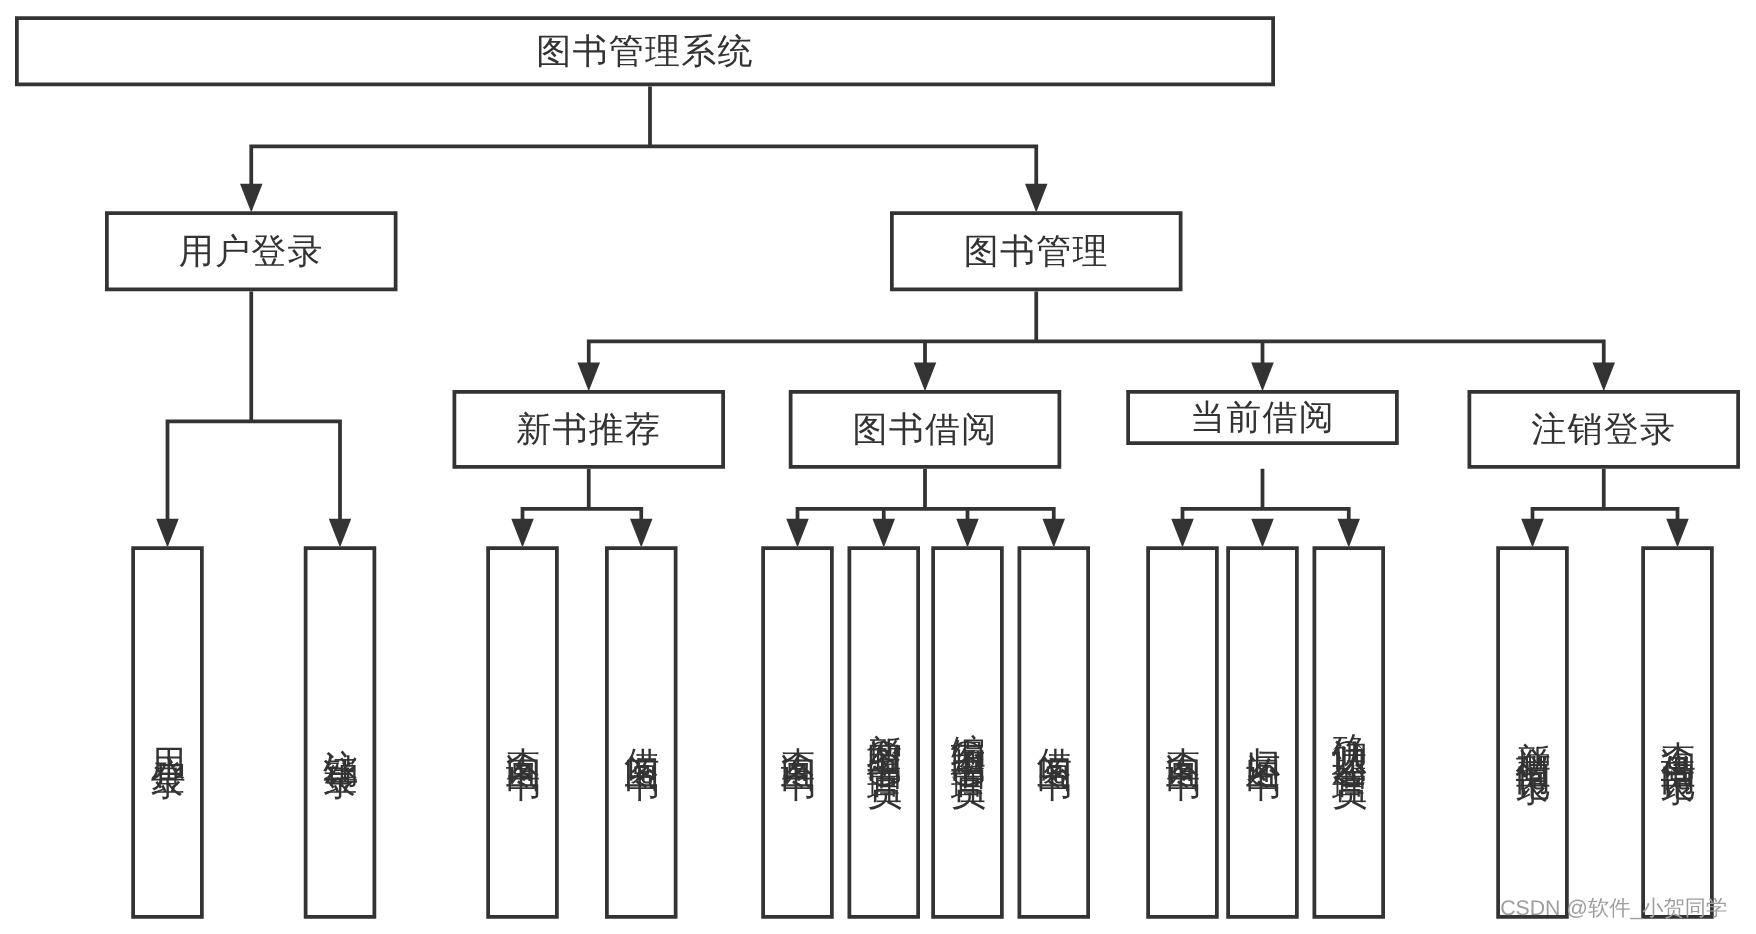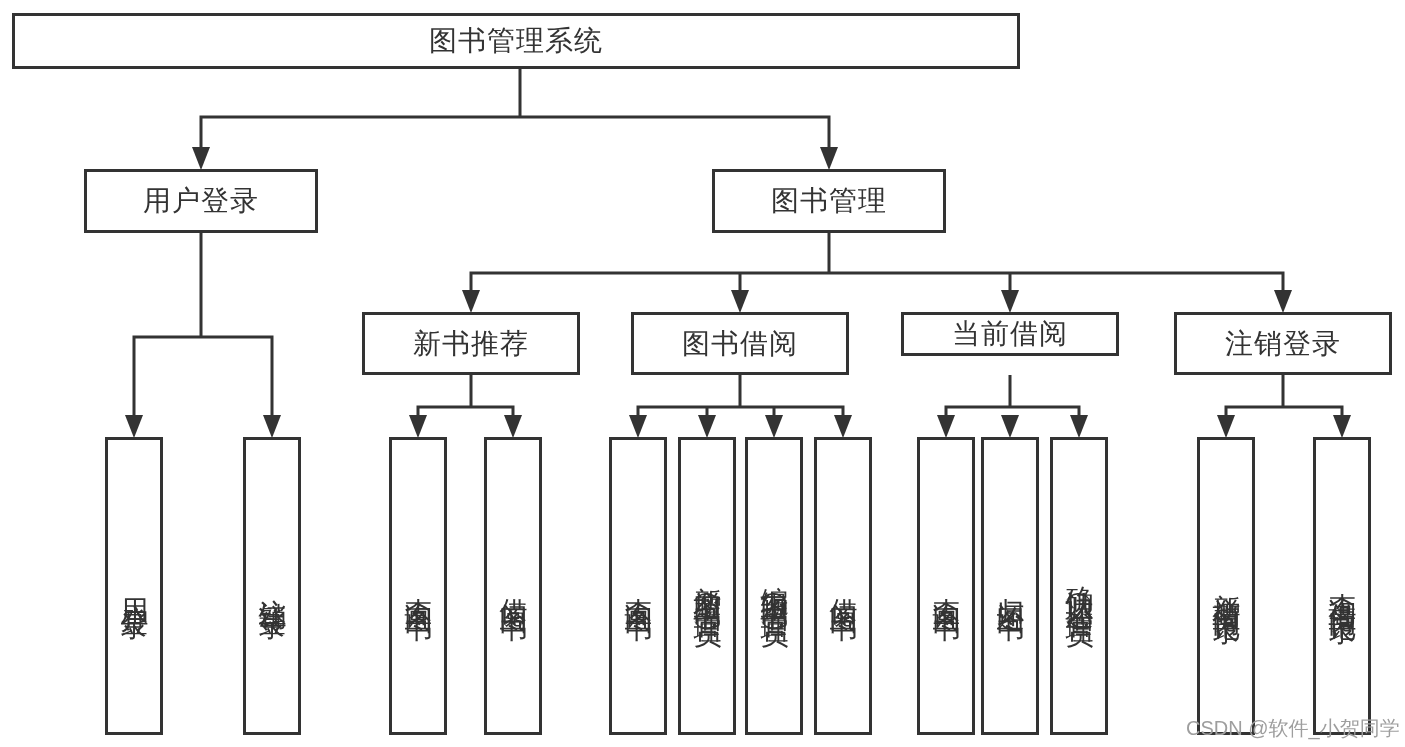--- a/index.html
+++ b/index.html
@@ -22,21 +22,21 @@
   .box .hlabel{letter-spacing:1px;white-space:nowrap;}
   .vbox .vlabel{
     writing-mode:vertical-rl;
     text-orientation:mixed;
     letter-spacing:5px;
     line-height:1;
     white-space:nowrap;
   }
   .watermark{
     position:absolute;left:1186px;top:715px;width:210px;
-    text-align:center;font-size:20px;
+    text-align:center;font-size:17px;
     color:var(--watermark,#9e9e9e);
     white-space:nowrap;
   }
 </style>
 </head>
 <body>
 
 <div class="canvas">
 
   <svg class="connectors" viewBox="0 0 1405 747" aria-hidden="true">

